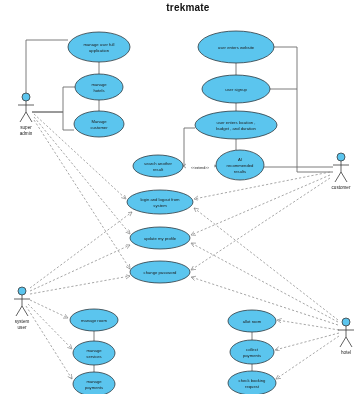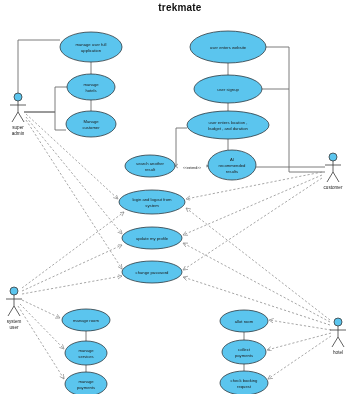--- a/index.html
+++ b/index.html
@@ -1,18 +1,18 @@
 <!DOCTYPE html>
 <html><head>
 <meta charset="utf-8">
 <style>
   html,body{margin:0;padding:0;background:#ffffff;}
   body{width:360px;height:394px;position:relative;overflow:hidden;
        font-family:"Liberation Sans","DejaVu Sans",sans-serif;}
-  #diagram{position:absolute;left:0;top:0;width:284px;height:394px;}
+  #diagram{position:absolute;left:8px;top:0;width:284px;height:394px;}
   .title{
     position:absolute;left:0;top:2px;width:360px;text-align:center;
     font-size:10px;font-weight:bold;color:#111;letter-spacing:.2px;
   }
   svg{position:absolute;left:0;top:0;}
   text{font-family:"Liberation Sans","DejaVu Sans",sans-serif;fill:#1b1b1b;}
   .uclabel{font-size:4.2px;text-anchor:middle;}
   .actorlabel{font-size:4.6px;text-anchor:middle;fill:#222;}
   .stereo{font-size:3.4px;text-anchor:middle;fill:#222;}
 </style>

